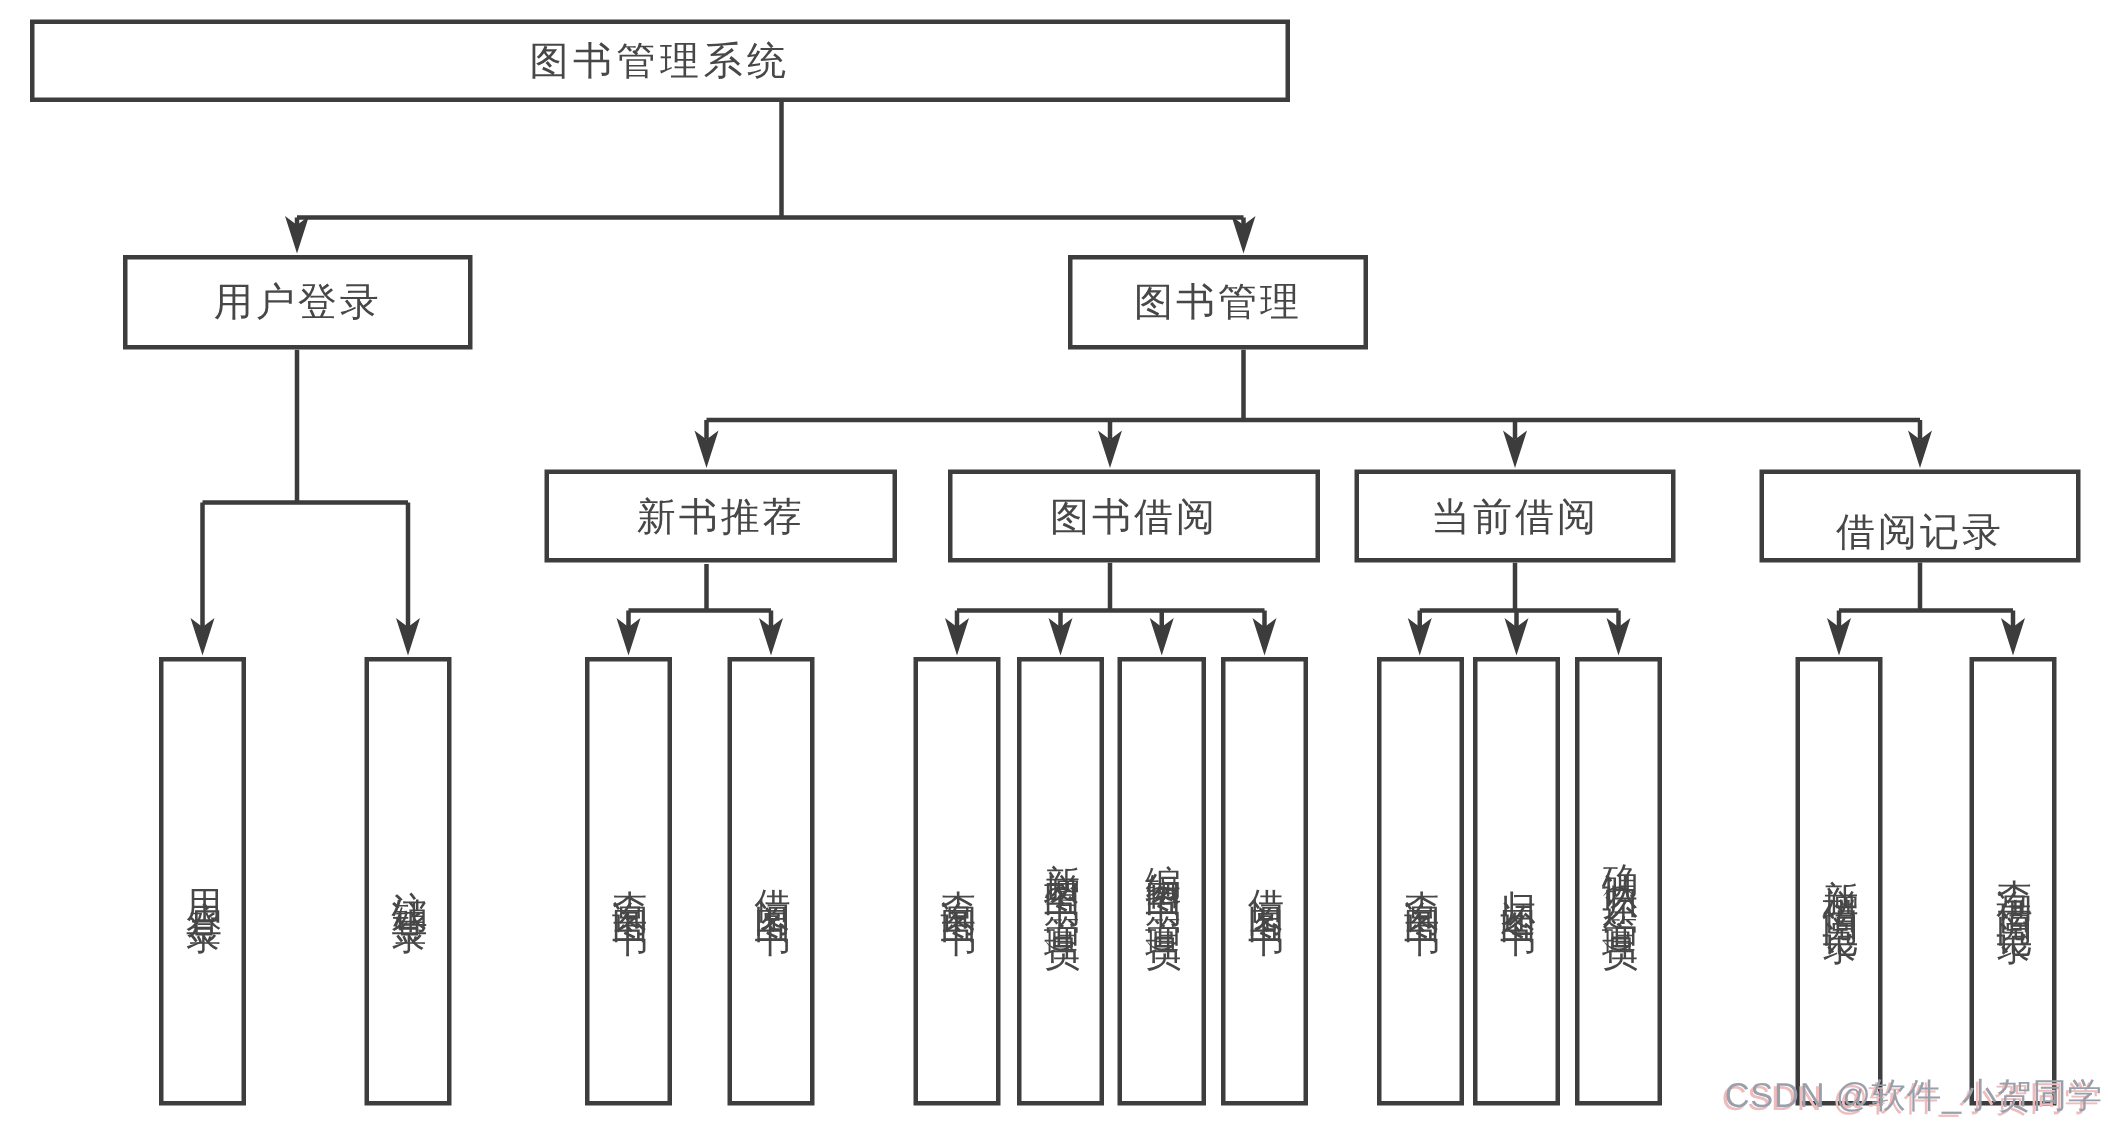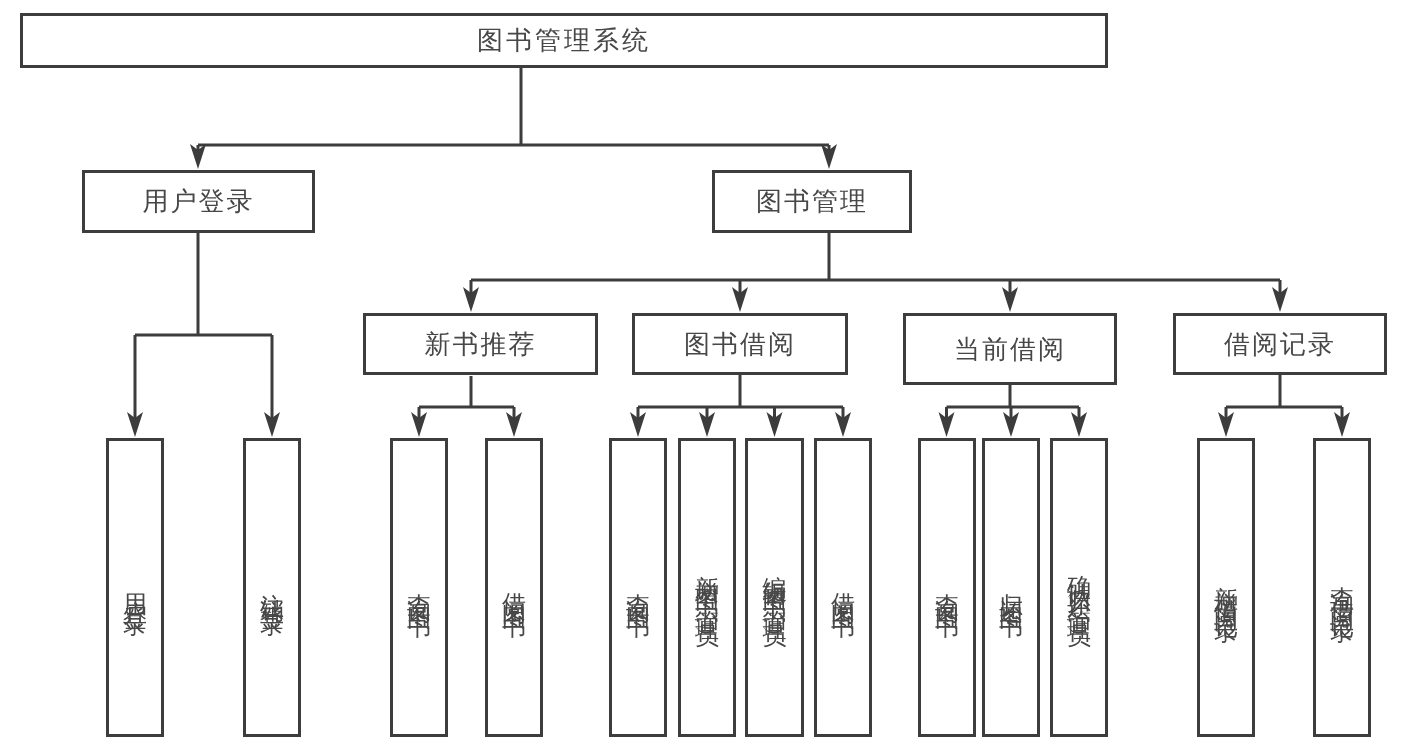--- a/index.html
+++ b/index.html
@@ -90,41 +90,41 @@
       <polygon points="774.5,437 766.5,412 774.5,418 782.5,412"></polygon>
       <polygon points="843,437 835,412 843,418 851,412"></polygon>
       <polygon points="946.5,437 938.5,412 946.5,418 954.5,412"></polygon>
       <polygon points="1011,437 1003,412 1011,418 1019,412"></polygon>
       <polygon points="1079,437 1071,412 1079,418 1087,412"></polygon>
       <polygon points="1226,437 1218,412 1226,418 1234,412"></polygon>
       <polygon points="1342,437 1334,412 1342,418 1350,412"></polygon>
     </g>
   </svg>
 
-  <div class="box h root" style="left:20px; top:13px; width:1088px; height:55px;">
+  <div class="box h root" style="left:20px; top:13px; width:840px; height:55px;">
     <span>图书管理系统</span>
   </div>
 
   <div class="box h" style="left:82px; top:170px; width:233px; height:63px;">
     <span>用户登录</span>
   </div>
   <div class="box h" style="left:712px; top:170px; width:200px; height:63px;">
     <span>图书管理</span>
   </div>
 
   <div class="box h" style="left:363px; top:313px; width:235px; height:62px;">
     <span>新书推荐</span>
   </div>
-  <div class="box h" style="left:632px; top:313px; width:216px; height:62px;">
+  <div class="box h" style="left:632px; top:313px; width:248px; height:62px;">
     <span>图书借阅</span>
   </div>
-  <div class="box h" style="left:903px; top:313px; width:214px; height:72px;">
+  <div class="box h" style="left:903px; top:313px; width:214px; height:62px;">
     <span>当前借阅</span>
   </div>
-  <div class="box h" style="left:1173px; top:313px; width:214px; height:62px;">
+  <div class="box h" style="left:1173px; top:313px; width:214px; height:62px;align-items:flex-end;">
     <span>借阅记录</span>
   </div>
 
   <div class="box v" style="left:106px; top:438px; width:58px; height:299px;">
     <span>用户登录</span>
   </div>
   <div class="box v" style="left:243px; top:438px; width:58px; height:299px;">
     <span>注销登录</span>
   </div>
 
@@ -158,13 +158,14 @@
     <span>确认归还（管理员）</span>
   </div>
 
   <div class="box v" style="left:1197px; top:438px; width:58px; height:299px;">
     <span>新增借阅记录</span>
   </div>
   <div class="box v" style="left:1313px; top:438px; width:58px; height:299px;">
     <span>查询借阅记录</span>
   </div>
 
+  <div class="watermark">CSDN @软件_小贺同学</div>
 </div>
 
 </body></html>

